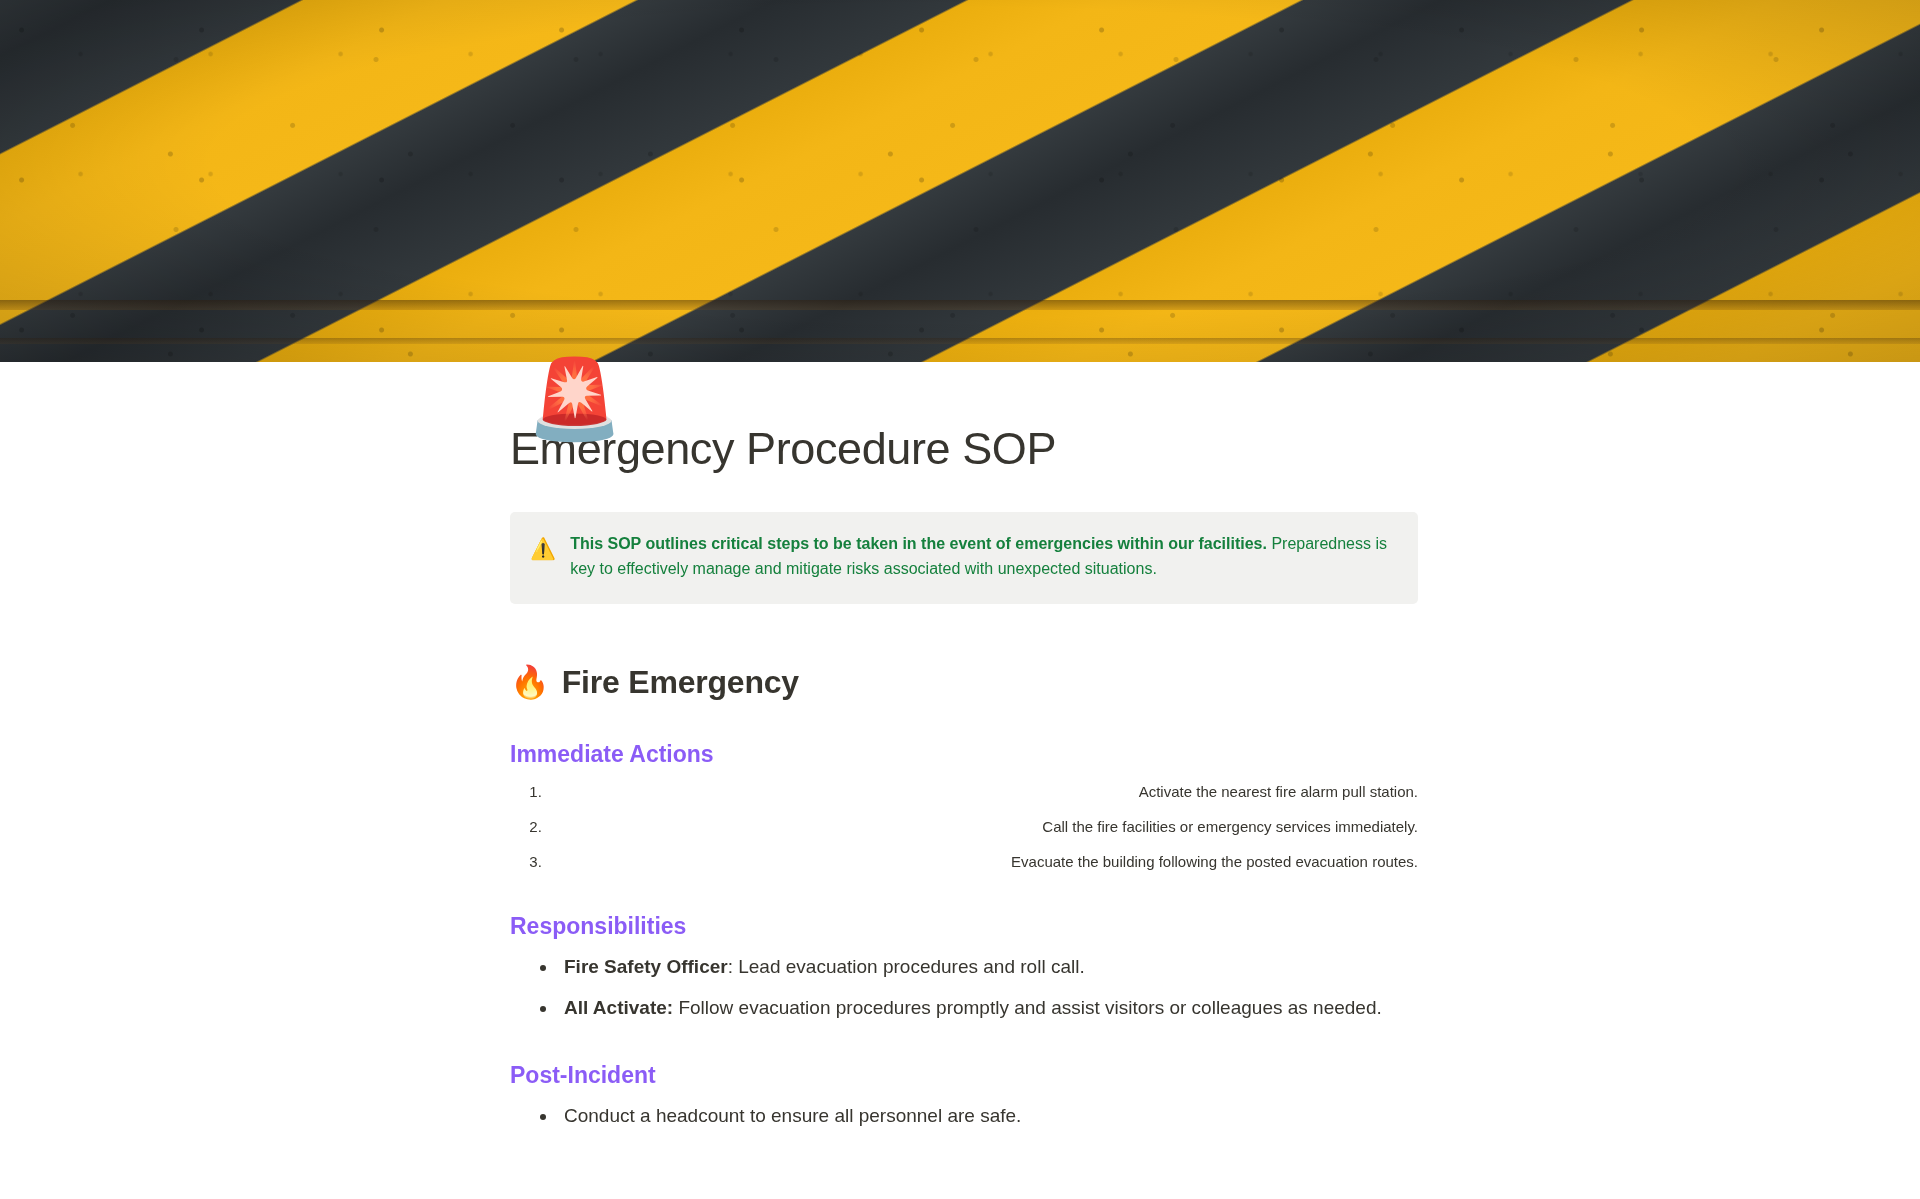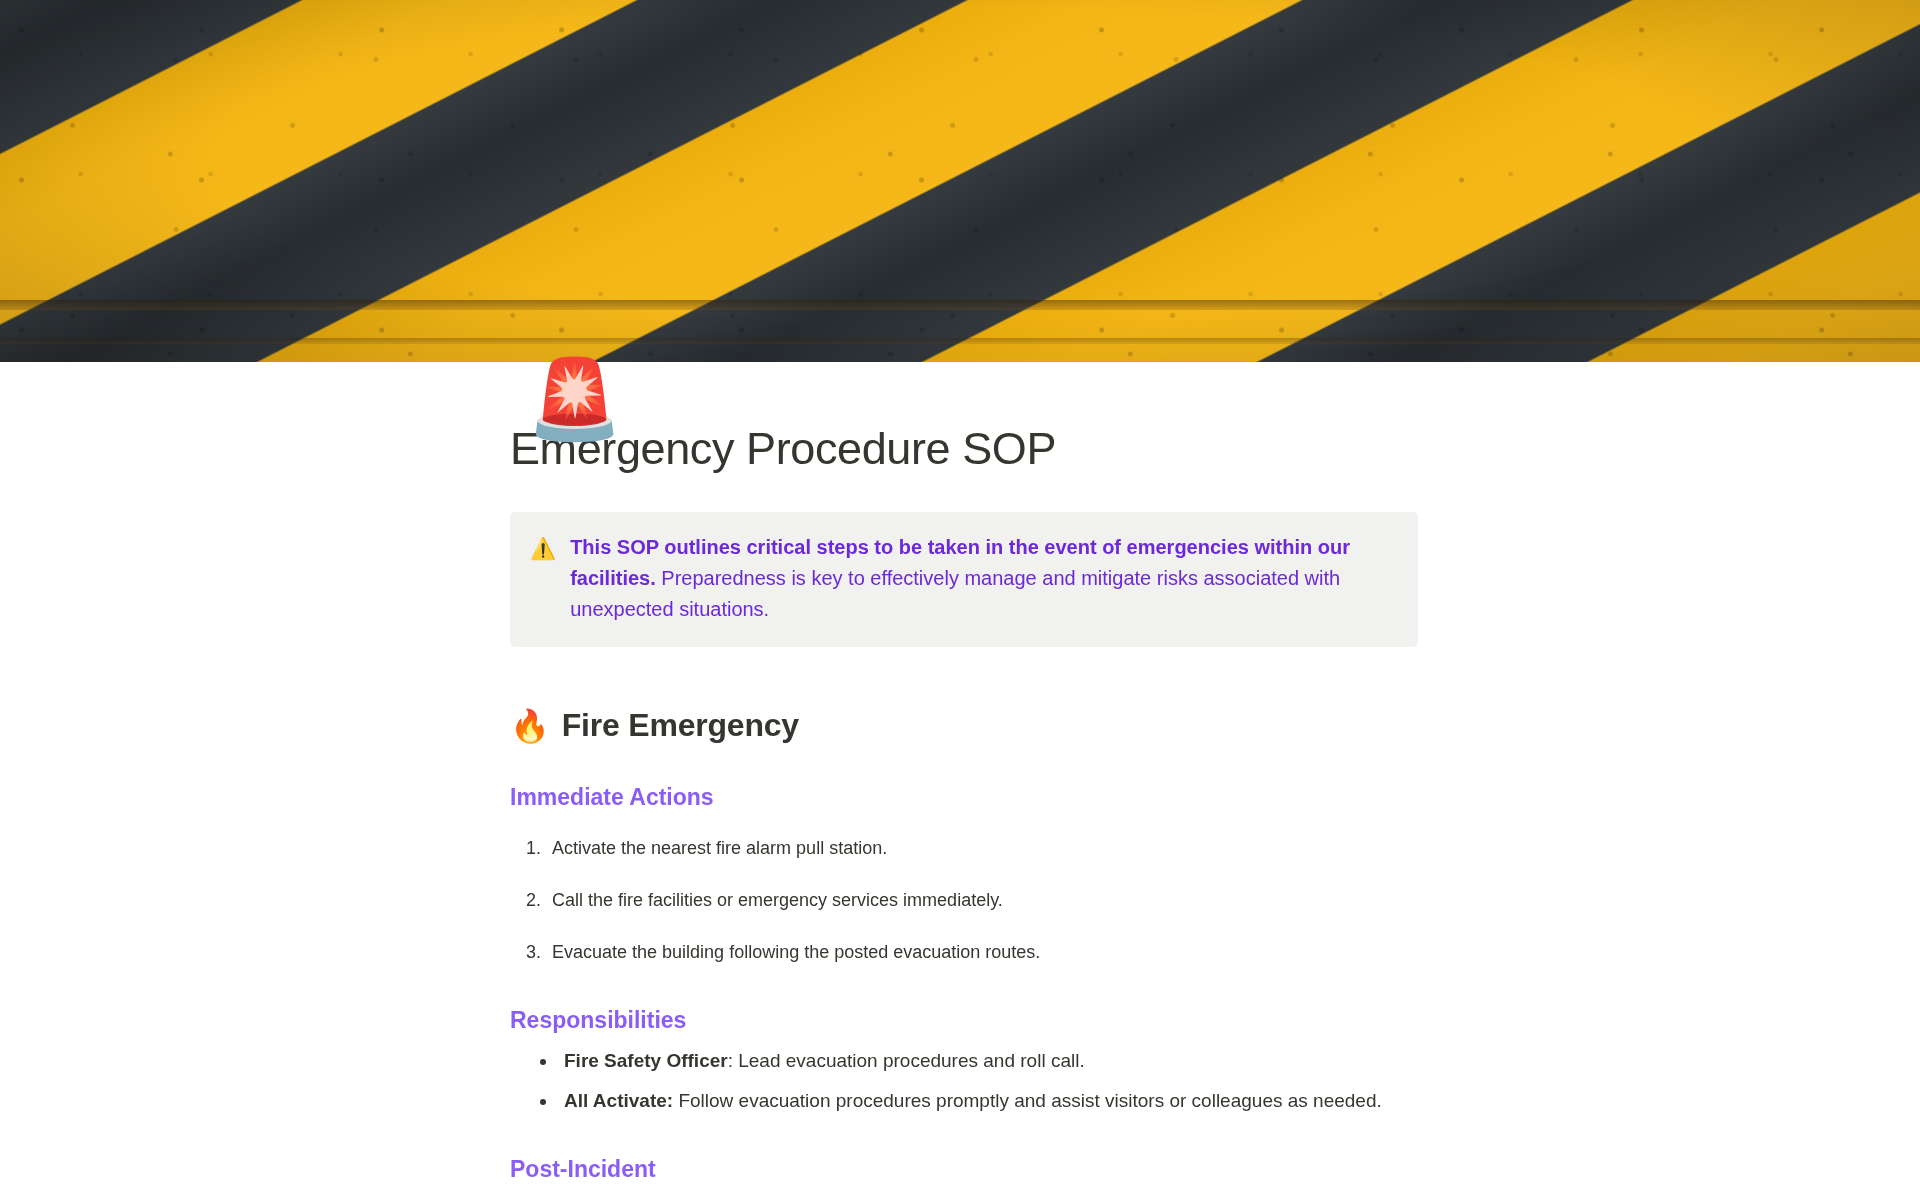--- a/index.html
+++ b/index.html
@@ -110,23 +110,23 @@
     margin: 36px 0 0 0;
     width: 908px;
   }
   .callout-icon {
     font-size: 21px;
     line-height: 1.5;
     flex: 0 0 auto;
     padding-top: 1px;
   }
   .callout-text {
-    font-size: 20px;
+    font-size: 16px;
     line-height: 1.55;
-    color: #6d28d9;
+    color: #15803d;
   }
   .callout-text b { font-weight: 700; }
 
   h2.section {
     font-size: 32px;
     font-weight: 700;
     letter-spacing: -0.2px;
     margin: 60px 0 0 0;
     display: flex;
     align-items: center;
@@ -141,25 +141,26 @@
     margin: 40px 0 0 0;
     color: #8b5cf6;
   }
 
   ol.steps {
     margin: 12px 0 0 0;
     padding: 0 0 0 36px;
     list-style: decimal;
   }
   ol.steps li {
-    font-size: 18px;
+    font-size: 15px;
     line-height: 1.55;
-    margin: 24px 0;
+    margin: 12px 0;
     padding-left: 6px;
     color: #37352f;
+    text-align: right;
   }
 
   ul.bullets {
     margin: 12px 0 0 0;
     padding: 0 0 0 36px;
     list-style: disc;
   }
   ul.bullets li {
     font-size: 19px;
     line-height: 1.55;
@@ -207,16 +208,19 @@
         <li><span>Evacuate the building following the posted evacuation routes.</span></li>
       </ol>
 
       <h3 class="subsection">Responsibilities</h3>
       <ul class="bullets">
         <li><b>Fire Safety Officer</b><span>: Lead evacuation procedures and roll call.</span></li>
         <li><b>All Activate:</b><span> Follow evacuation procedures promptly and assist visitors or colleagues as needed.</span></li>
       </ul>
 
       <h3 class="subsection">Post-Incident</h3>
+      <ul class="bullets">
+        <li><span>Conduct a headcount to ensure all personnel are safe.</span></li>
+      </ul>
     </div>
 
   </div>
 </div>
 
 </body></html>

